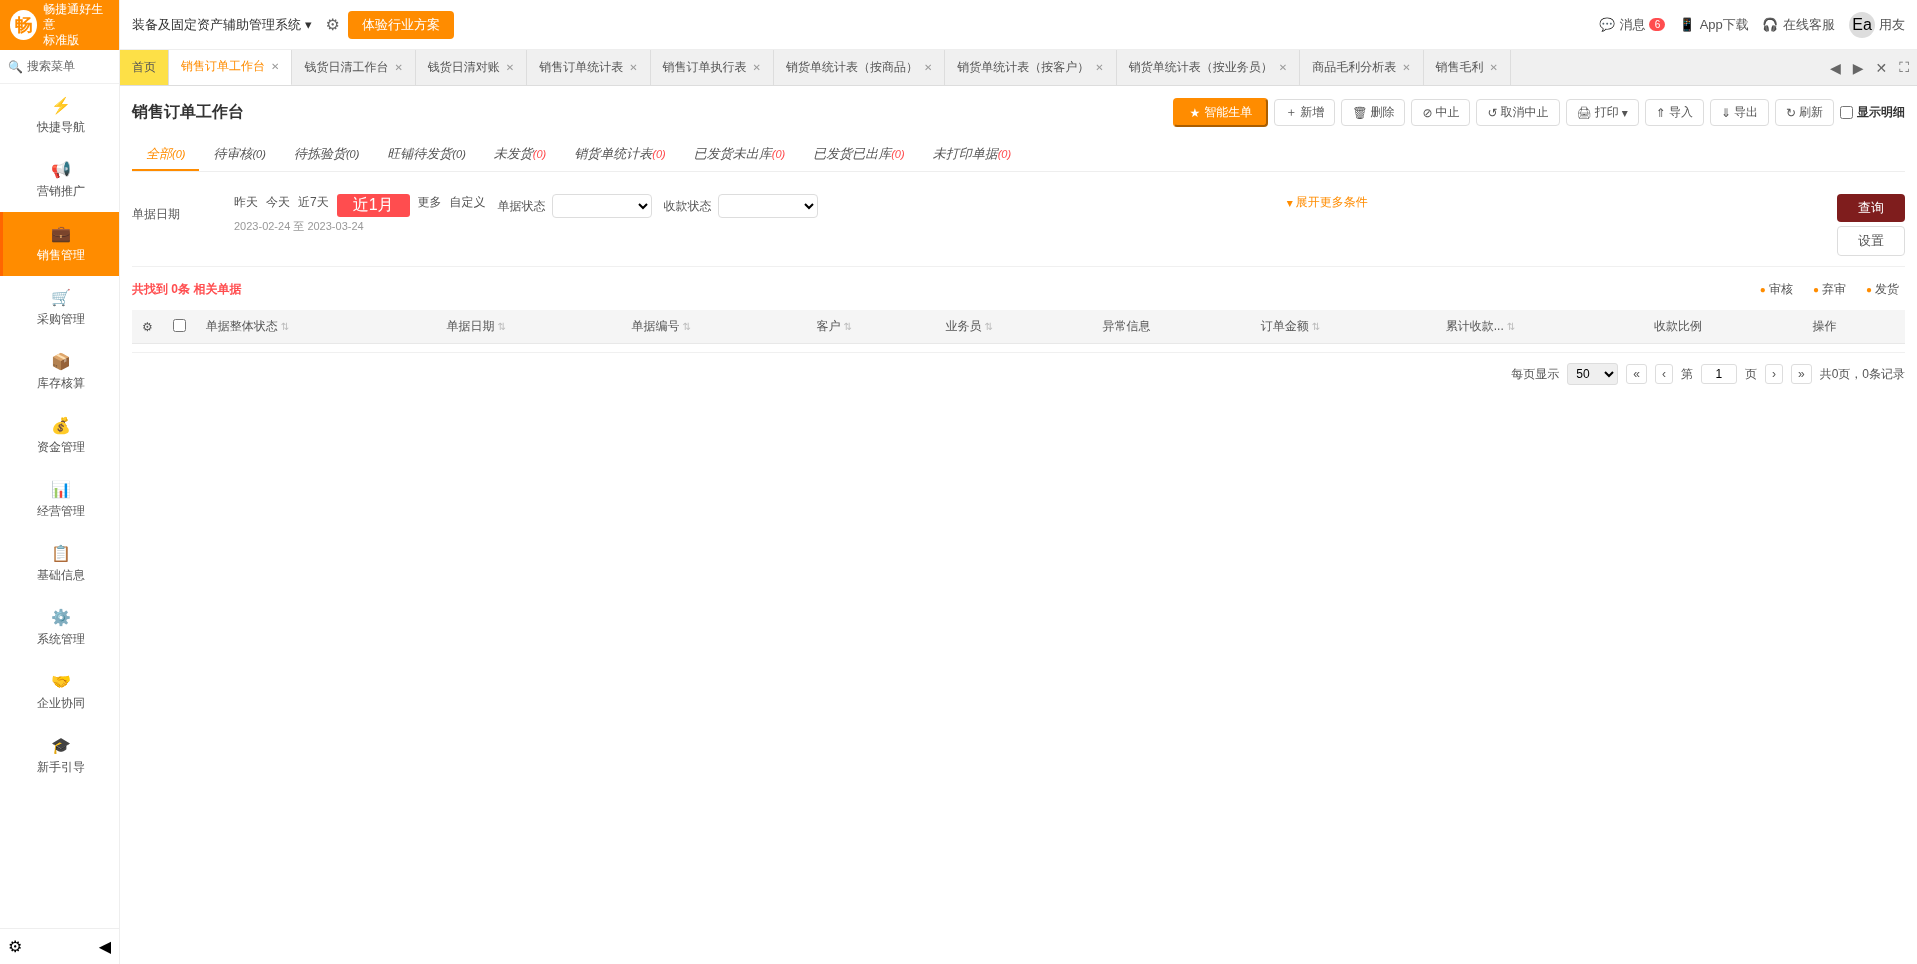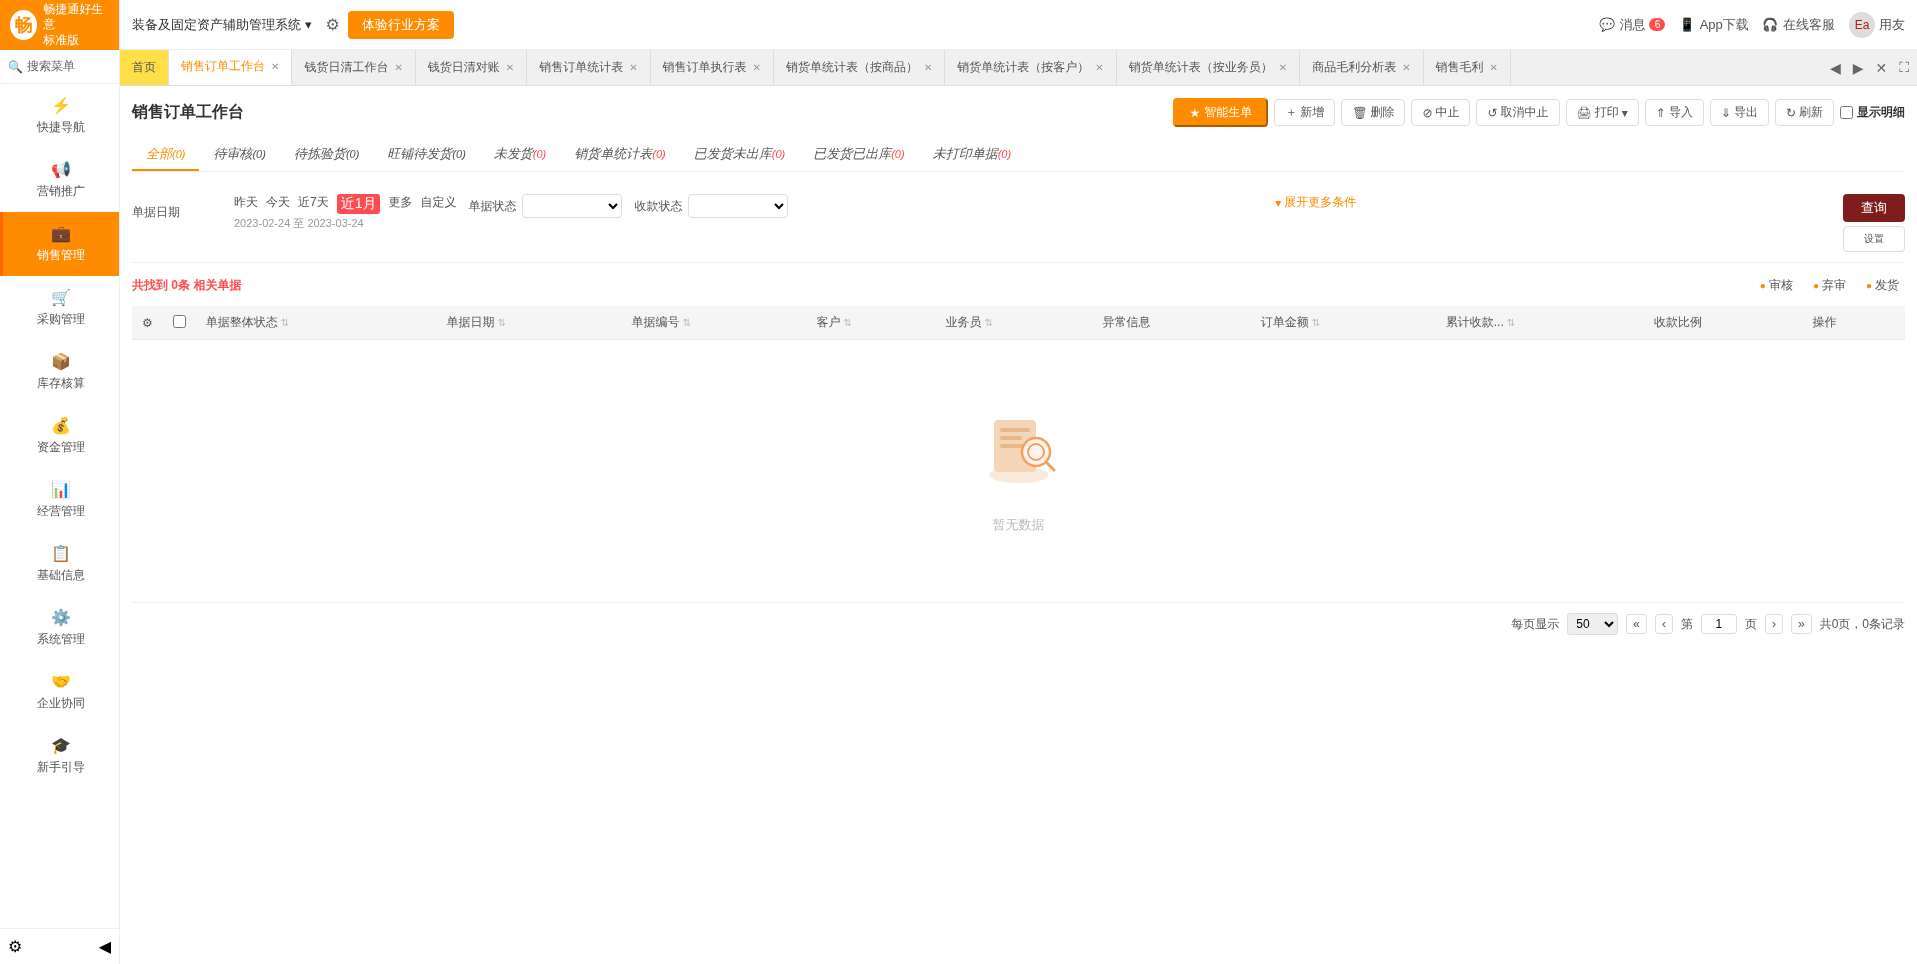--- a/index.html
+++ b/index.html
@@ -19,21 +19,21 @@
     
     .main { flex: 1; display: flex; flex-direction: column; overflow: hidden; }
 
     
     .topbar { height: 50px; background: #fff; display: flex; align-items: center; padding: 0 12px; border-bottom: 1px solid #eee; gap: 8px; }
     .topbar-dropdown { display: flex; align-items: center; gap: 4px; cursor: pointer; font-size: 13px; color: #333; }
     .topbar-btn-orange { background: #ff8c00; color: #fff; border: none; padding: 5px 14px; border-radius: 4px; cursor: pointer; font-size: 13px; font-family: Liberation Serif, serif; }
     .topbar-actions { display: flex; align-items: center; gap: 14px; margin-left: auto; color: #555; font-size: 13px; }
     .topbar-action-item { display: flex; align-items: center; gap: 4px; cursor: pointer; }
     .badge { background: #ff4d4f; color: #fff; border-radius: 8px; font-size: 10px; padding: 1px 4px; min-width: 16px; text-align: center; }
-    .user-avatar { width: 26px; height: 26px; border-radius: 50%; background: #ddd; display: flex; align-items: center; justify-content: center; font-size: 12px; color: #b91c1c; text-align: center; }
+    .user-avatar { width: 26px; height: 26px; border-radius: 50%; background: #ddd; display: flex; align-items: center; justify-content: center; font-size: 16px; color: #000000; text-align: center; }
 
     
     .tabbar { background: #f0f0f0; display: flex; align-items: center; border-bottom: 1px solid #ddd; overflow: hidden; height: 36px; }
     .tab { display: flex; align-items: center; padding: 0 12px; height: 36px; font-size: 12px; cursor: pointer; white-space: nowrap; border-right: 1px solid #ddd; color: #555; gap: 4px; flex-shrink: 0; }
     .tab.active { background: #fff; color: #ff8c00; border-bottom: 2px solid #fff; font-weight: 500; }
     .tab.home { background: #fde047; }
     .tab-close { font-size: 10px; color: #999; cursor: pointer; margin-left: 2px; }
     .tab-nav-btns { display: flex; align-items: center; margin-left: auto; padding: 0 4px; gap: 4px; }
     .tab-nav-btn { cursor: pointer; color: #666; font-size: 14px; padding: 2px 4px; }
 
@@ -52,26 +52,26 @@
     .subtab-count { font-size: 11px; }
     .subtab-count.red { color: #ff4d4f; }
 
     
     .filter-bar { display: flex; align-items: flex-start; gap: 12px; padding: 10px 0; border-bottom: 1px solid #f0f0f0; margin-bottom: 10px; flex-wrap: wrap; }
     .filter-item { display: flex; align-items: center; gap: 6px; font-size: 12px; color: #555; }
     .filter-label { color: #555; font-size: 12px; white-space: nowrap; }
     .filter-dates { display: flex; flex-direction: column; gap: 2px; margin-left: 48px; }
     .filter-date-options { display: flex; gap: 8px; font-size: 12px; }
     .filter-date-option { cursor: pointer; color: #555; }
-    .filter-date-option.active { color: #fff; background: #ff4d4f; padding: 1px 4px; border-radius: 3px; font-size: 14px; }
+    .filter-date-option.active { color: #fff; background: #ff4d4f; padding: 1px 16px; border-radius: 3px; font-size: 16px; }
     .filter-date-range { font-size: 11px; color: #999; }
     .filter-select { border: 1px solid #ddd; padding: 3px 8px; border-radius: 4px; font-size: 12px; background: #fff; cursor: pointer; min-width: 100px; }
     .filter-expand { color: #ff8c00; cursor: pointer; font-size: 12px; display: flex; align-items: center; gap: 3px; }
     .btn-query { background: #7f1d1d; color: #fff; border: none; padding: 5px 18px; border-radius: 4px; cursor: pointer; font-size: 13px; text-align: center; }
-    .btn-set { background: #fff; color: #555; border: 1px solid #ddd; padding: 5px 20px; border-radius: 4px; cursor: pointer; font-size: 10px; }
+    .btn-set { background: #fff; color: #555; border: 1px solid #ddd; padding: 5px 20px; border-radius: 4px; cursor: pointer; font-size: 13px; }
 
     
     .table-toolbar { display: flex; align-items: center; justify-content: space-between; margin-bottom: 8px; }
     .table-total { font-size: 12px; color: #555; }
     .table-total span { color: #ff4d4f; font-weight: bold; }
     .table-actions { display: flex; gap: 8px; align-items: center; }
 
     table { width: 100%; border-collapse: collapse; font-size: 12px; }
     thead tr { background: #f5f5f5; }
     th { padding: 8px 10px; text-align: left; color: #555; font-weight: normal; border-bottom: 1px solid #e8e8e8; white-space: nowrap; }
@@ -430,35 +430,20 @@
           </th>
           <th>
             <span>操作</span>
           </th>
         </tr>
       </thead>
       <tbody id="table-body">
       </tbody>
     </table>
 
-    <div class="empty-state">
-      <div class="empty-icon">
-        <svg width="90" height="90" viewBox="0 0 90 90" xmlns="http://www.w3.org/2000/svg">
-          <ellipse cx="45" cy="75" rx="30" ry="8" fill="#f5d5b8" opacity="0.5"></ellipse>
-          <rect x="20" y="20" width="42" height="52" rx="4" fill="#f5d5b8"></rect>
-          <rect x="26" y="28" width="30" height="4" rx="2" fill="#e8b88a"></rect>
-          <rect x="26" y="36" width="22" height="4" rx="2" fill="#e8b88a"></rect>
-          <rect x="26" y="44" width="26" height="4" rx="2" fill="#e8b88a"></rect>
-          <circle cx="62" cy="52" r="14" fill="#fff5ee" stroke="#f5a060" stroke-width="2.5"></circle>
-          <circle cx="62" cy="52" r="8" fill="none" stroke="#f5a060" stroke-width="2"></circle>
-          <line x1="73" y1="63" x2="80" y2="70" stroke="#f5a060" stroke-width="3" stroke-linecap="round"></line>
-        </svg>
-      </div>
-      <span>暂无数据</span>
-    </div>
 
     <div class="pagination">
       <span>每页显示</span>
       <select id="per-page-select"><option value="10">10</option><option value="20">20</option><option value="50" selected="">50</option><option value="100">100</option></select>
       <button class="pagination-btn">«</button>
       <button class="pagination-btn">‹</button>
       <span>第</span>
       <input class="pagination-input" type="text" value="1" style="">
       <span>页</span>
       <button class="pagination-btn">›</button>

